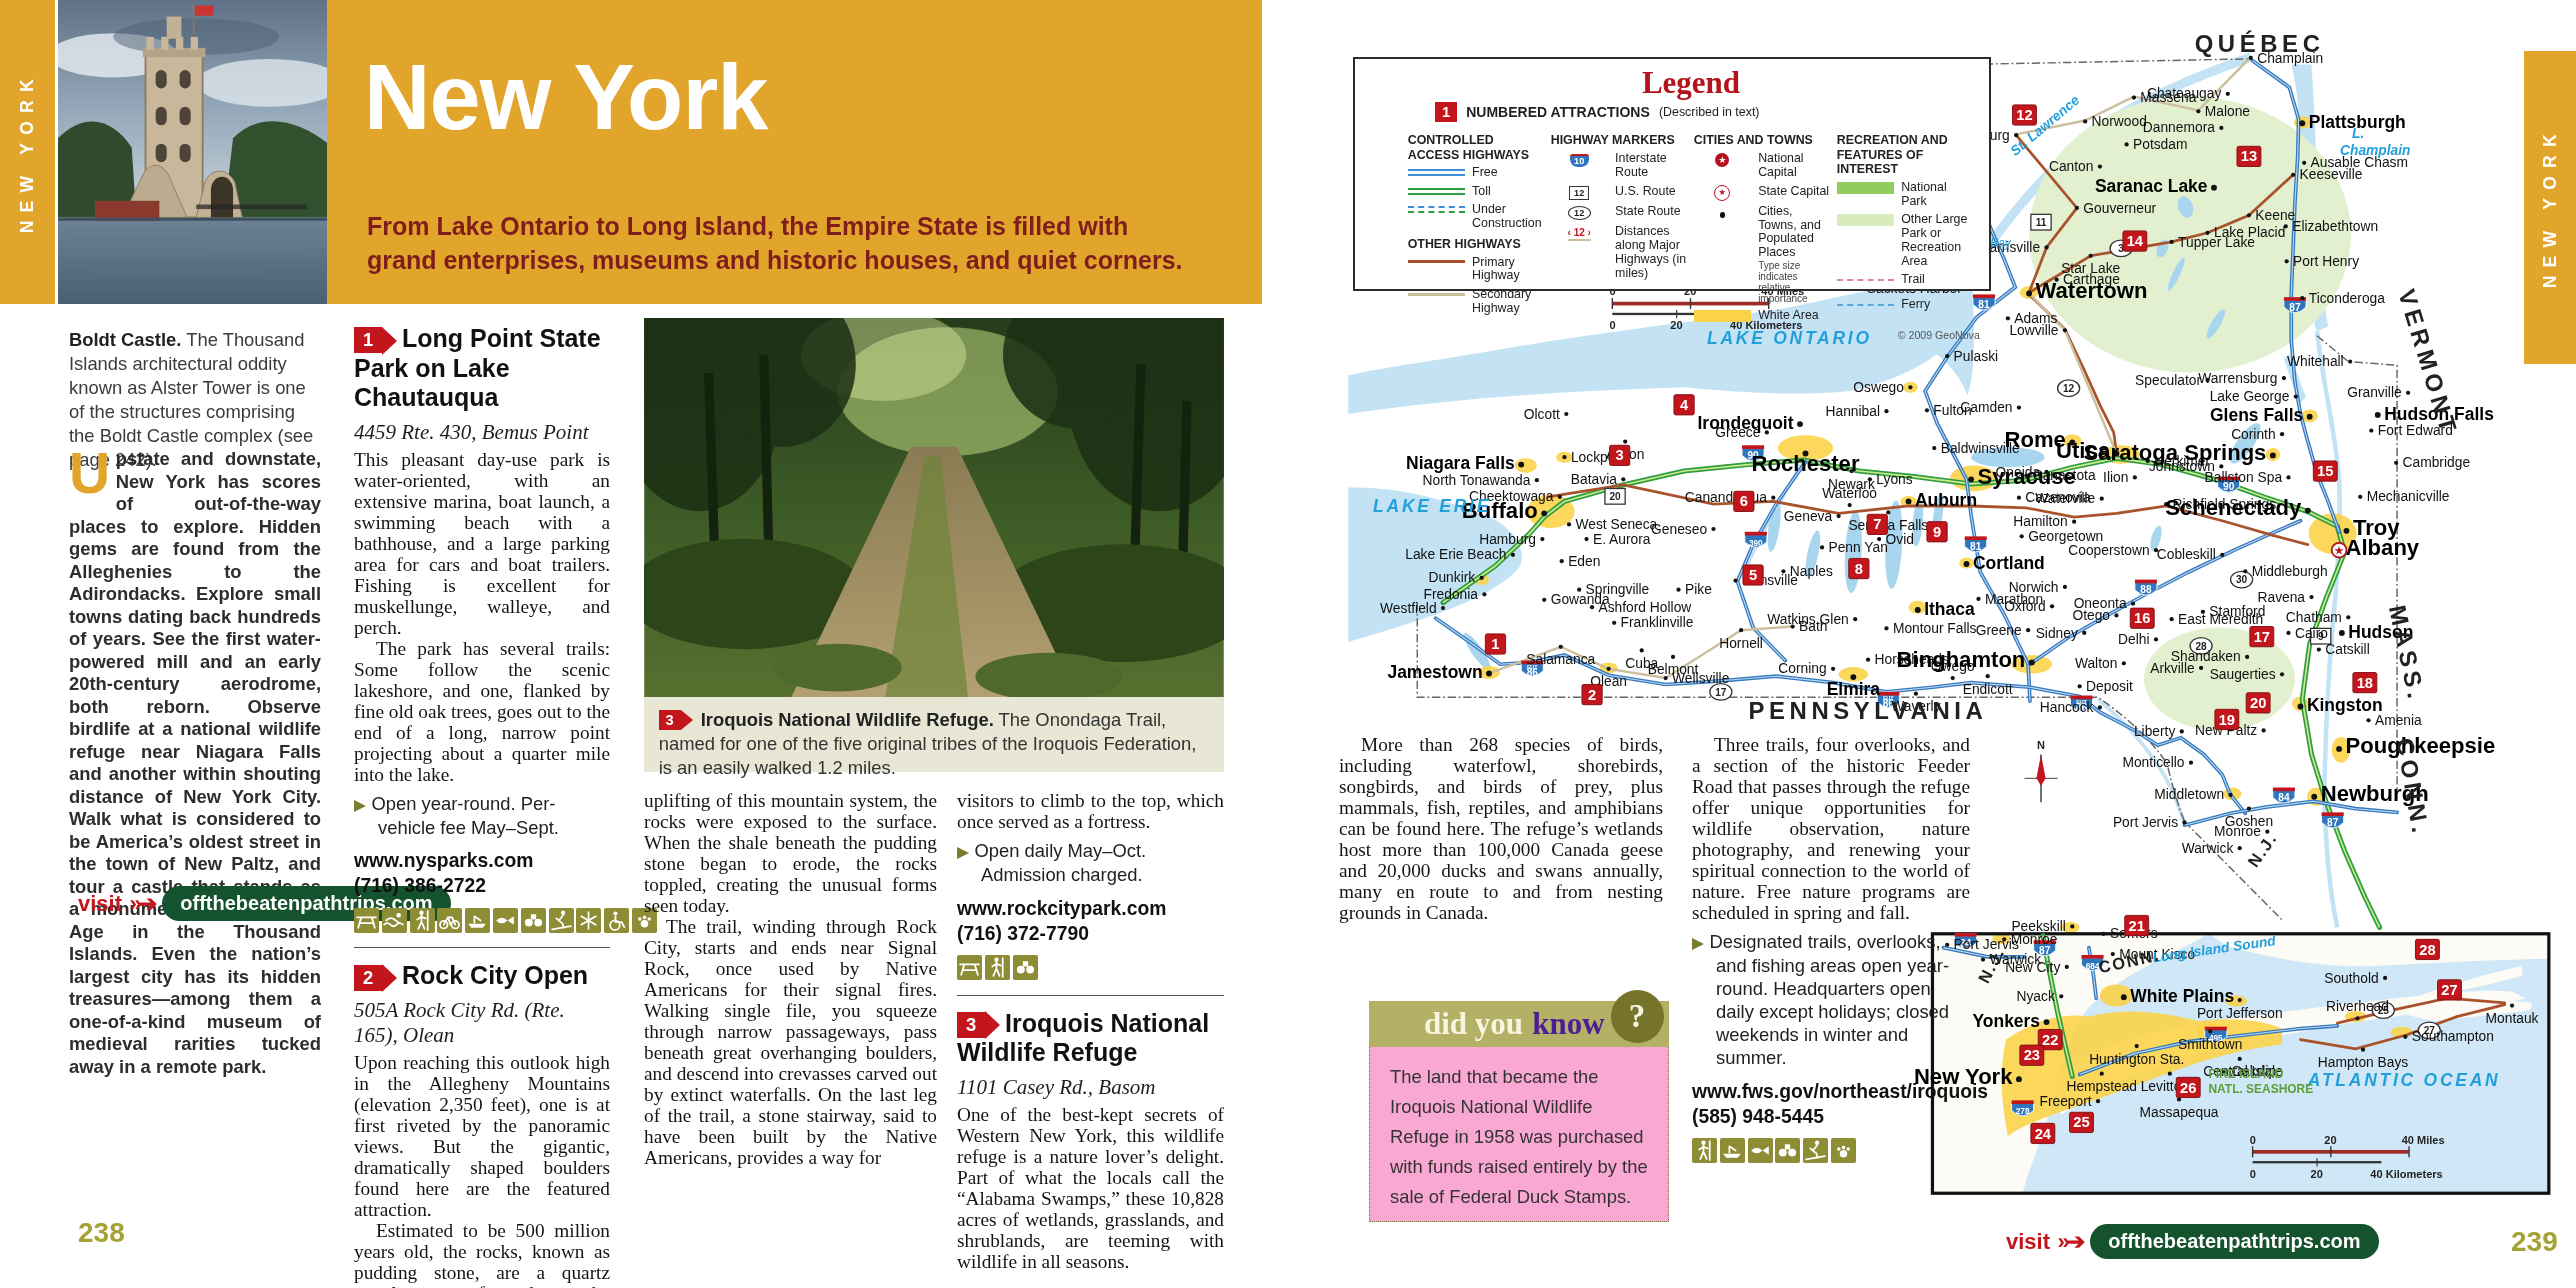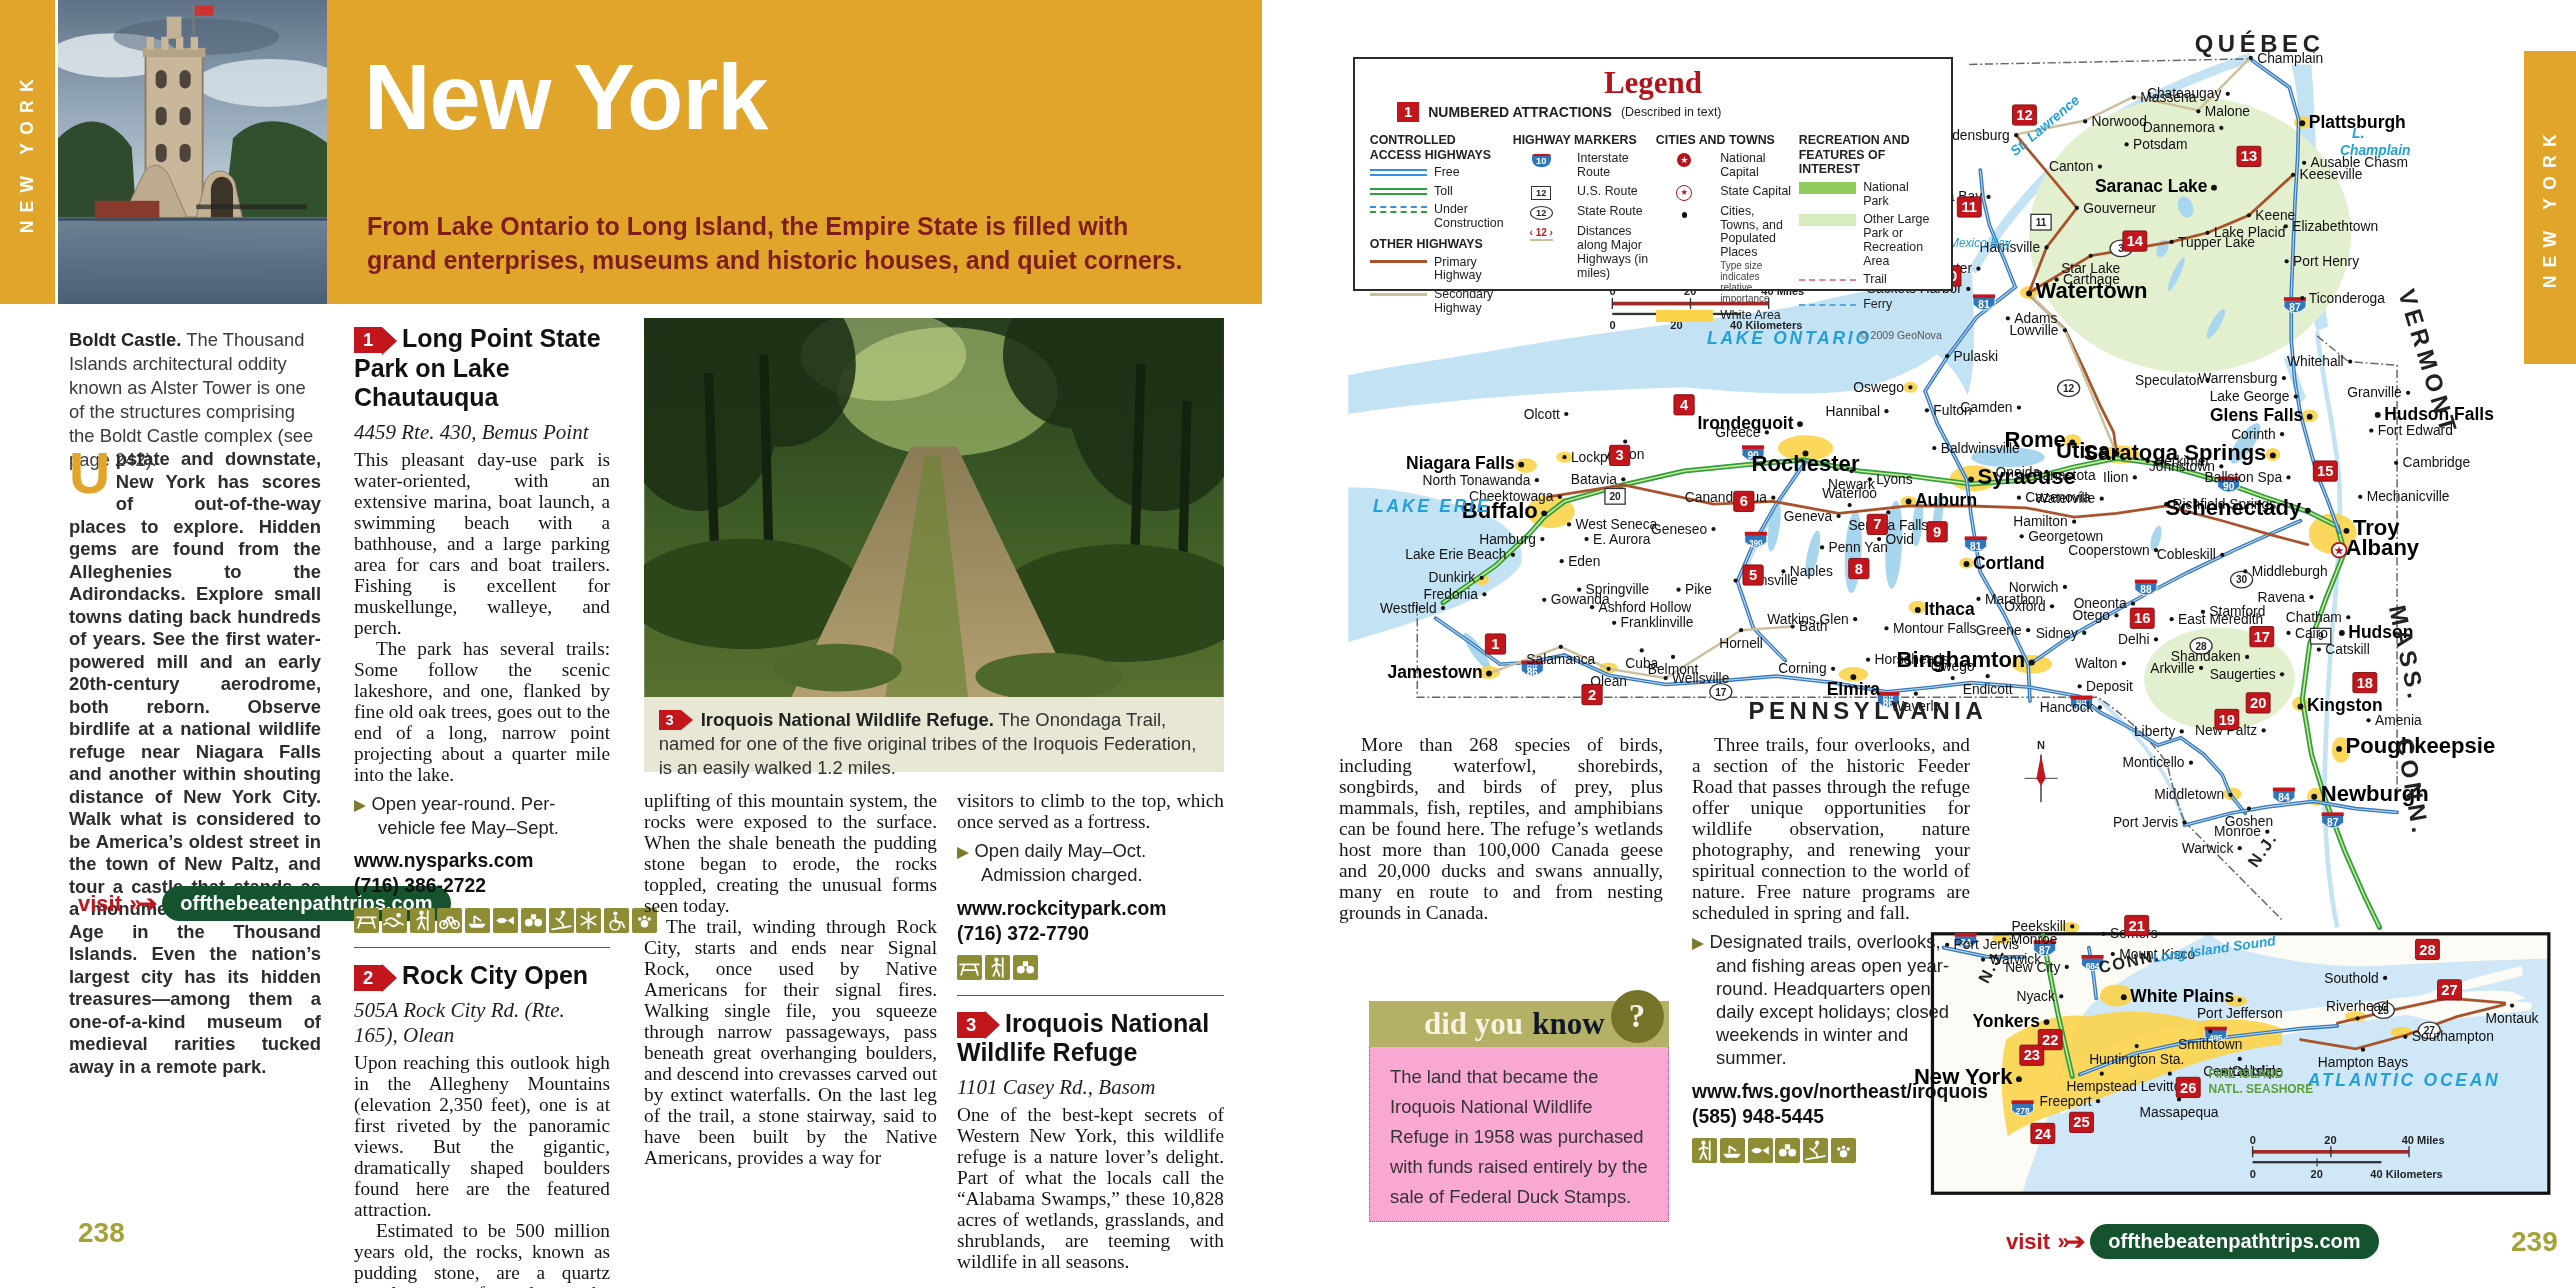--- a/index.html
+++ b/index.html
@@ -44,21 +44,21 @@
   .visit .vlab{font:bold 22px "Liberation Sans",sans-serif;color:#C3161C;}
   .visit .varr{color:#C3161C;font:bold 22px "Liberation Sans",sans-serif;letter-spacing:-2.8px;}
   .visit .vpill{background:#14532d;color:#fff;font:bold 20px/35px "Liberation Sans",sans-serif;
       border-radius:20px;padding:0 18.4px;}
   .pagenum{font:bold 28px "Liberation Sans",sans-serif;color:#A5A236;}
   .capband{background:#E8E6D4;}
   .capband .cap{color:#333;}
   
   .dykband{background:#B4B065;display:flex;align-items:center;padding-left:55px;position:relative;}
   .dykband .t1{font:bold 31px "Liberation Serif",serif;color:#F7F4E2;margin-right:9.2px;}
-  .dykband .t2{font:bold 31px "Liberation Serif",serif;color:#0f172a;}
+  .dykband .t2{font:bold 31px "Liberation Serif",serif;color:#4c1d95;}
   .dykq{position:absolute;width:53px;height:53px;border-radius:50%;background:#76742A;color:#F7F4E2;
         font:bold 33px/53px "Liberation Serif",serif;text-align:center;}
   .dykbody{background:#f9a8d4;border-left:1.8px dotted #77752F;border-right:1.8px dotted #77752F;
         border-bottom:1.8px dotted #77752F;font:18.4px/30px "Liberation Sans",sans-serif;color:#333;
         padding:14.7px 18.4px 9.2px 20px;}
   
   .legend{background:#fff;border:2.3px solid #2b2b2b;z-index:5;}
   .lg-title{text-align:center;font:bold 31px "Liberation Serif",serif;color:#B5121B;margin:5.5px 0 1.8px 0;}
   .lg-attr{display:flex;align-items:center;gap:9.2px;padding-left:42px;font:bold 14px "Liberation Sans",sans-serif;}
   .lg-attr .sub{font:12.4px "Liberation Sans",sans-serif;font-weight:normal;}
@@ -1514,21 +1514,21 @@
       <text x="1126" y="1243" class="sctxt">20</text>
       <text x="1210" y="1243" class="sctxt">40 Miles</text>
       <rect x="1048" y="1262" width="140" height="2.5" fill="#333"></rect>
       <line x1="1118" y1="1259" x2="1118" y2="1268" stroke="#333" stroke-width="1.2"></line>
       <text x="1045" y="1280" class="sctxt">0</text>
       <text x="1111" y="1280" class="sctxt">20</text>
       <text x="1176" y="1280" class="sctxt">40 Kilometers</text>
     </g>
 </svg>
 
-<div class="legend abs" style="left:1353px;top:57px;width:596px;height:230px;">
+<div class="legend abs" style="left:1353px;top:57px;width:596px;height:230px;padding-left:38px;">
   <div class="lg-title">Legend</div>
   <div class="lg-attr">
     <span class="mk sm">1</span>
     <b>NUMBERED ATTRACTIONS</b>
     <span class="sub">(Described in text)</span>
   </div>
   <div class="lg-cols" id="legend-cols">
       <div class="lg-col">
         <div class="lg-h">CONTROLLED ACCESS HIGHWAYS</div>
         <div class="lg-row">

